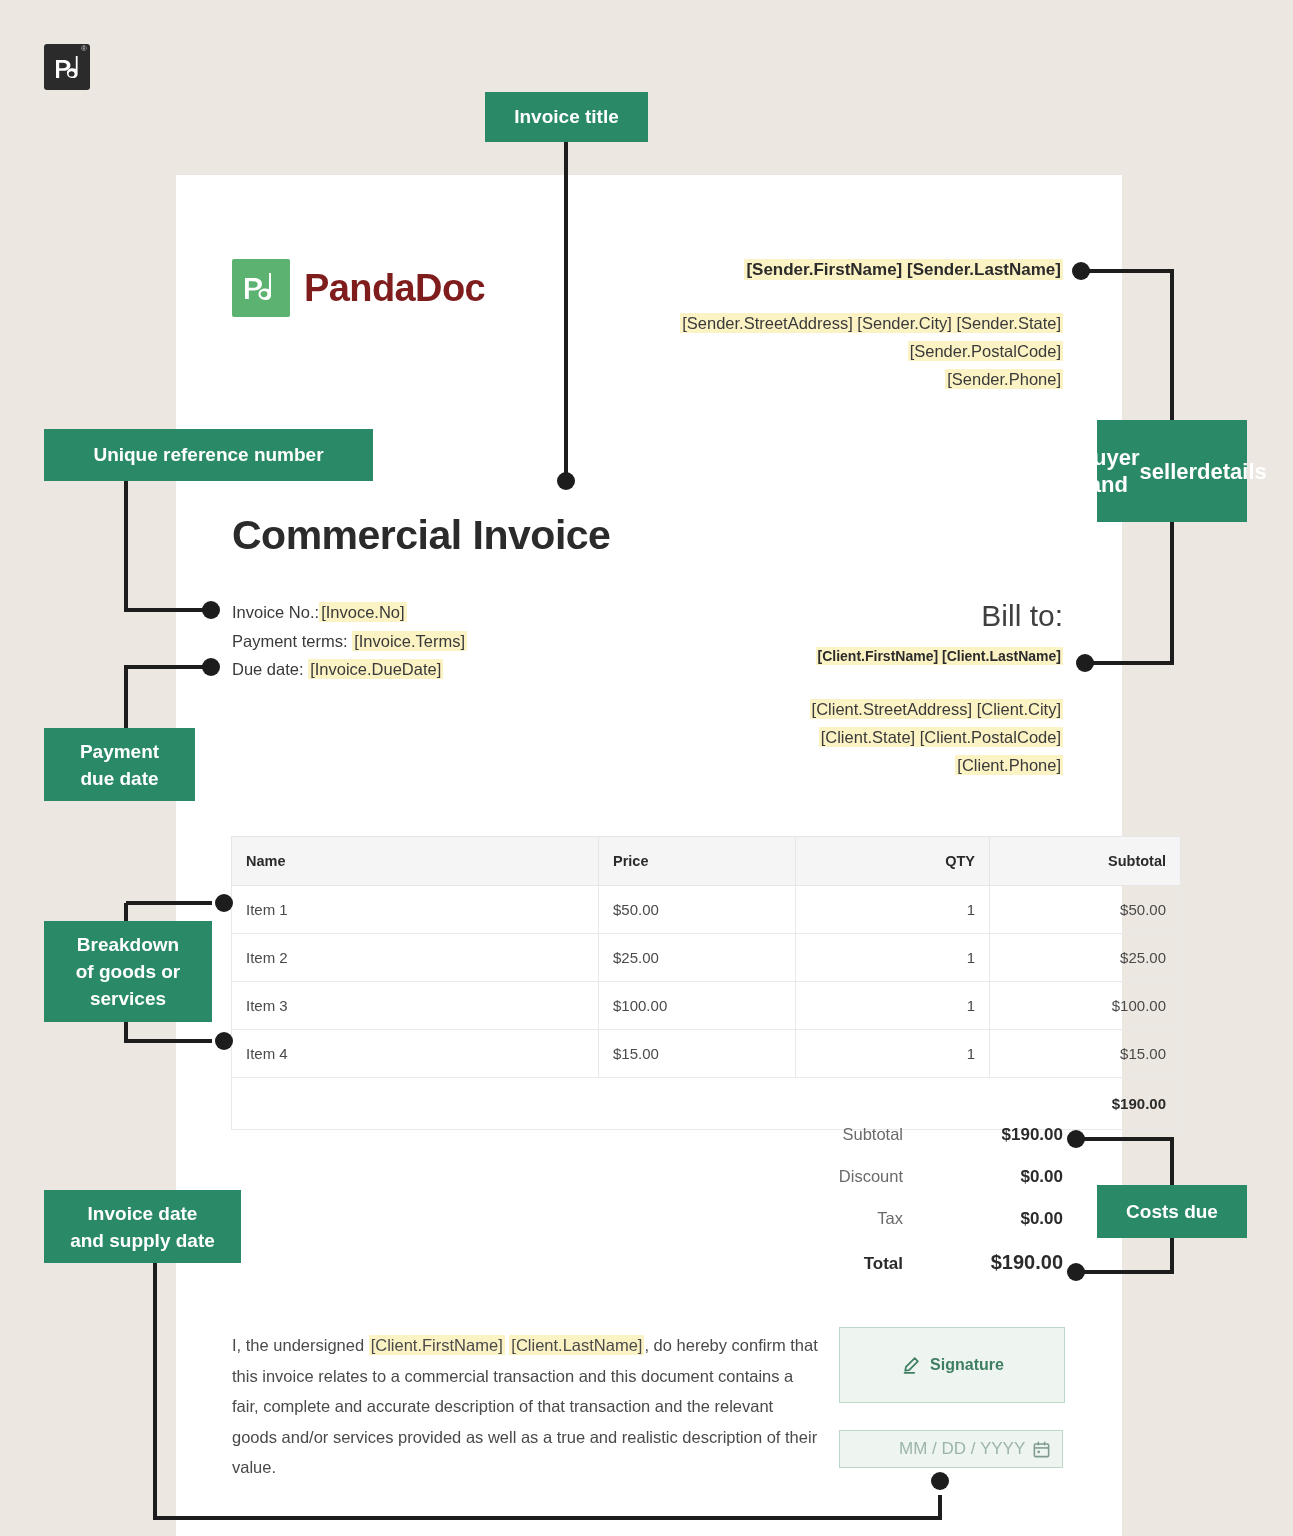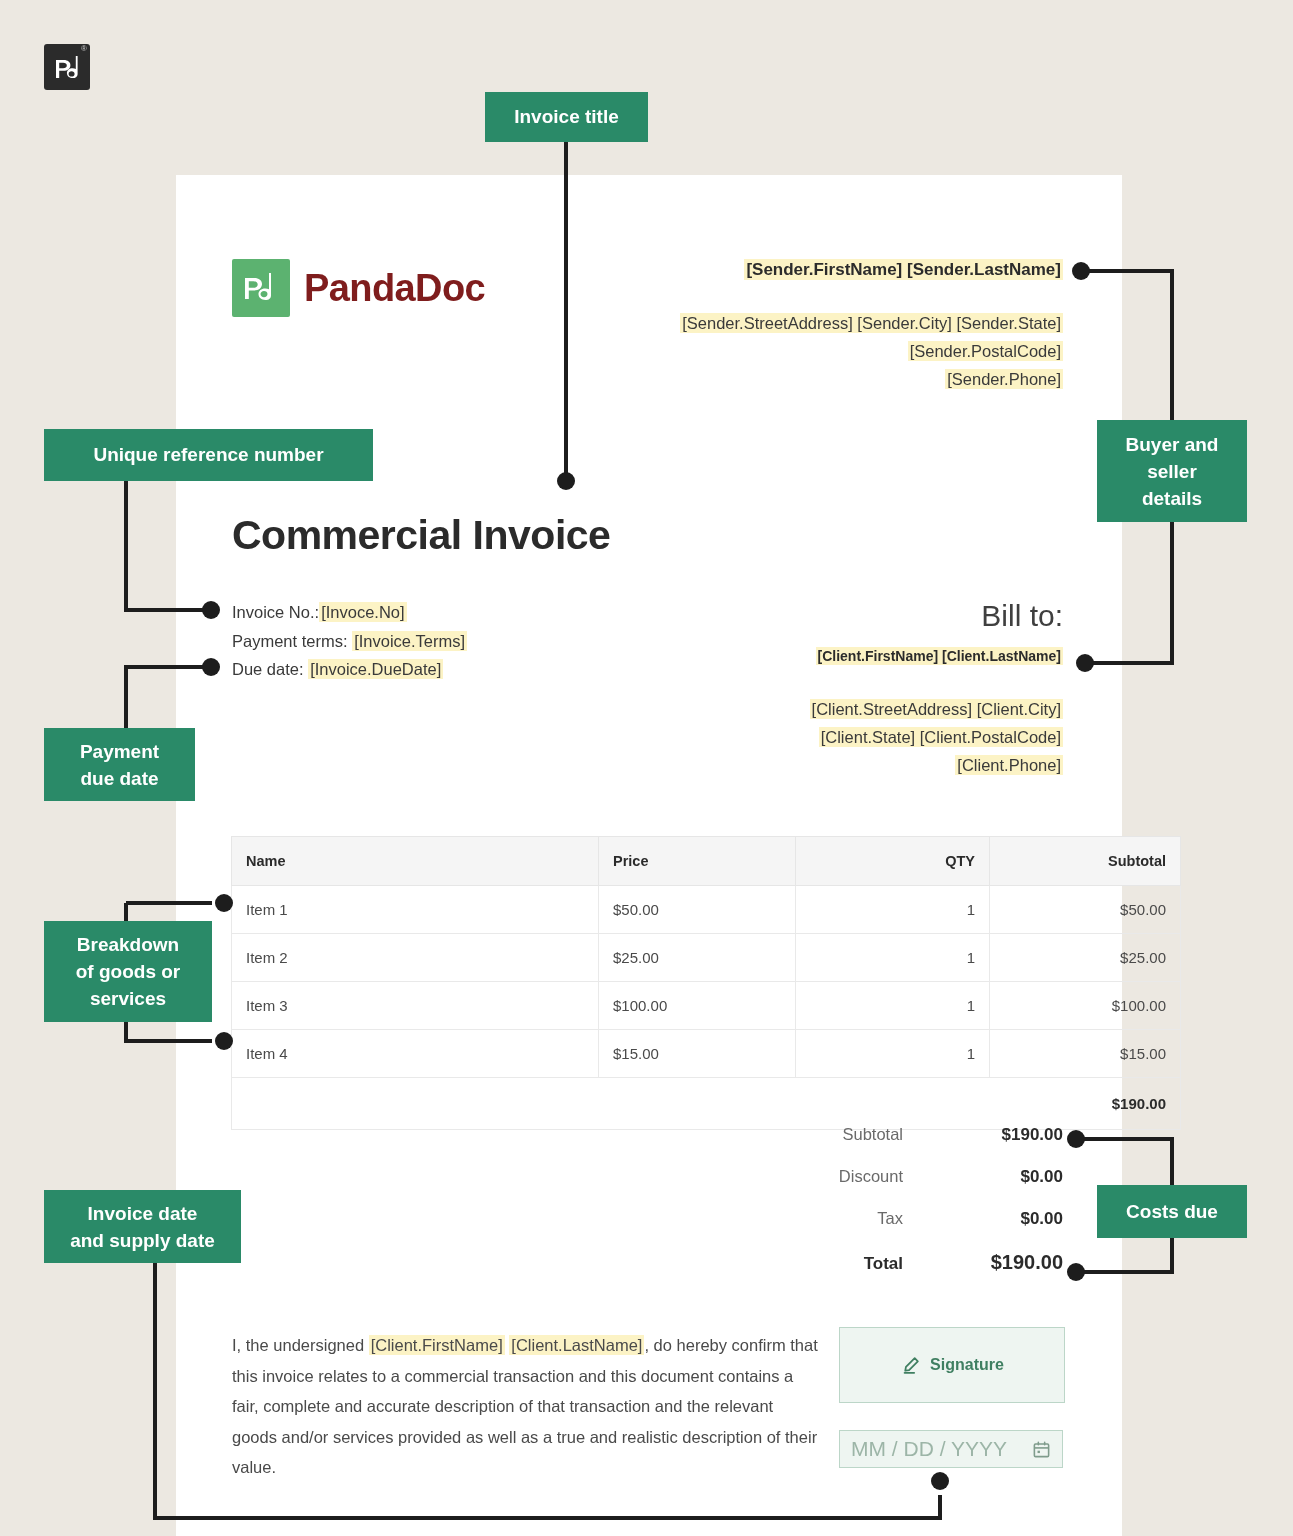--- a/index.html
+++ b/index.html
@@ -252,23 +252,24 @@
     width: 224px;
     height: 38px;
     background: #eef5f1;
     border: 1px solid #bcd6c8;
     display: flex;
     align-items: center;
     padding: 0 11px;
     box-sizing: border-box;
   }
   .date-ph {
-    font-size: 21px;
+    font-size: 17px;
     color: #9cb5a7;
     flex: 1;
+    margin-left: 48px;
   }
 
   
   .callout {
     position: absolute;
     background: #2a8a68;
     color: #ffffff;
     font-weight: 700;
     display: flex;
     align-items: center;
@@ -453,21 +454,21 @@
   </svg>
 
   <div class="callout" style="left:485px; top:92px; width:163px; height:50px; font-size:19px;">
     <span>Invoice title</span>
   </div>
 
   <div class="callout" style="left:44px; top:429px; width:329px; height:52px; font-size:19px;">
     <span>Unique reference number</span>
   </div>
 
-  <div class="callout" style="left:1097px; top:420px; width:150px; height:102px; font-size:19px; line-height:27px; flex-direction:column;">
+  <div class="callout" style="left:1097px; top:420px; width:150px; height:102px; font-size:22px; line-height:27px; ">
     <span>Buyer and</span>
     <span>seller</span>
     <span>details</span>
   </div>
 
   <div class="callout" style="left:44px; top:728px; width:151px; height:73px; font-size:19px; line-height:27px; flex-direction:column;">
     <span>Payment</span>
     <span>due date</span>
   </div>
 

